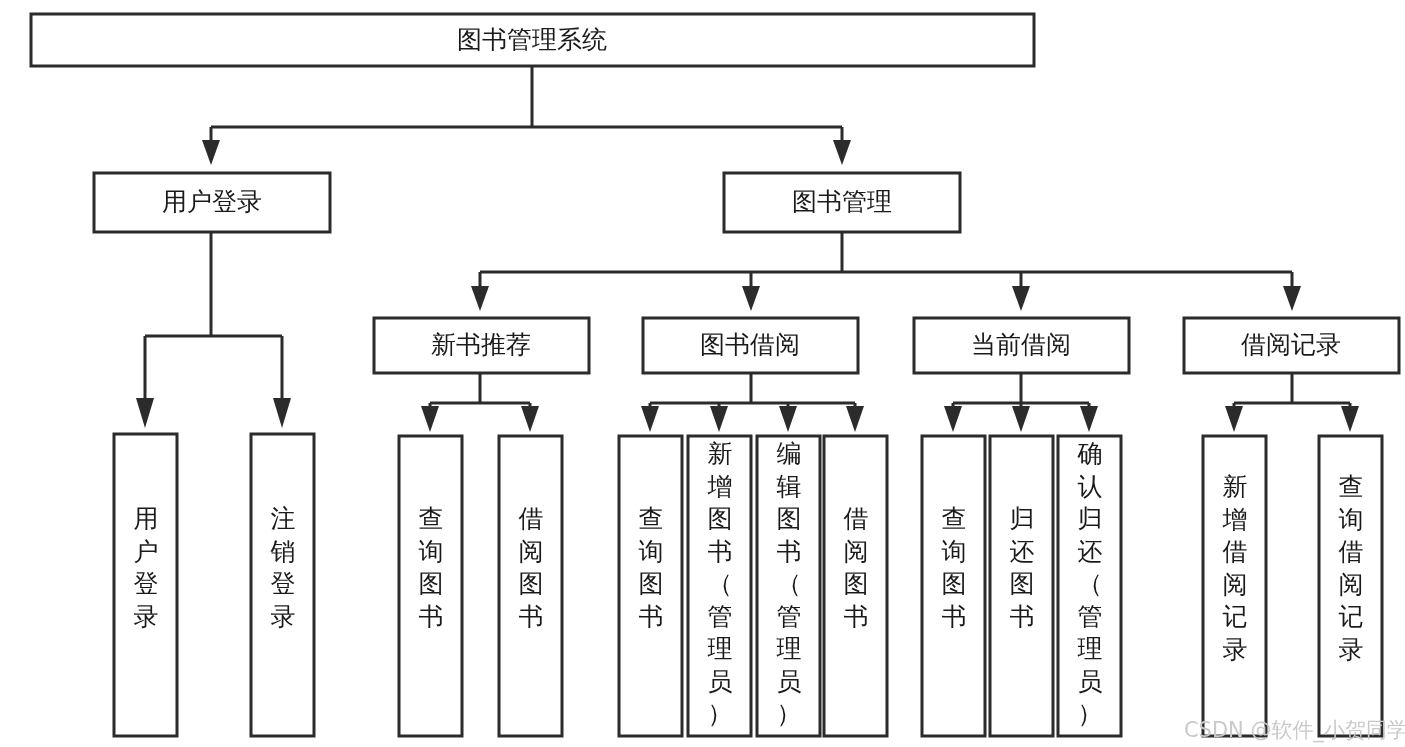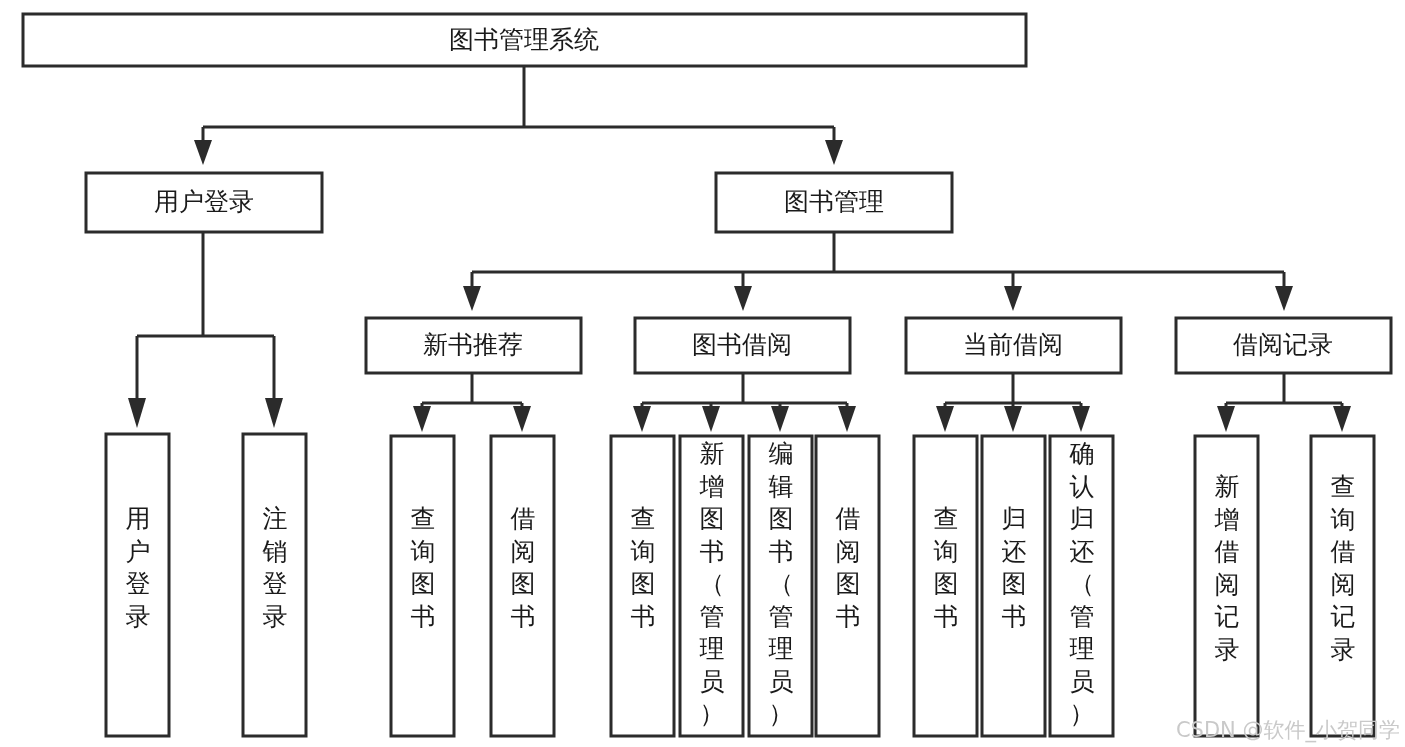--- a/index.html
+++ b/index.html
@@ -9,21 +9,21 @@
   }
   body {
     width: 1405px;
     height: 747px;
     font-family: "DejaVu Sans", "Liberation Sans", sans-serif;
     overflow: hidden;
     position: relative;
   }
   #diagram-root {
     position: absolute;
-    left: 4px;
+    left: 12px;
     top: 0;
     width: 1186px;
     height: 747px;
   }
   svg#tree-svg {
     display: block;
     width: 1405px;
     height: 747px;
   }
   .node-rect {

